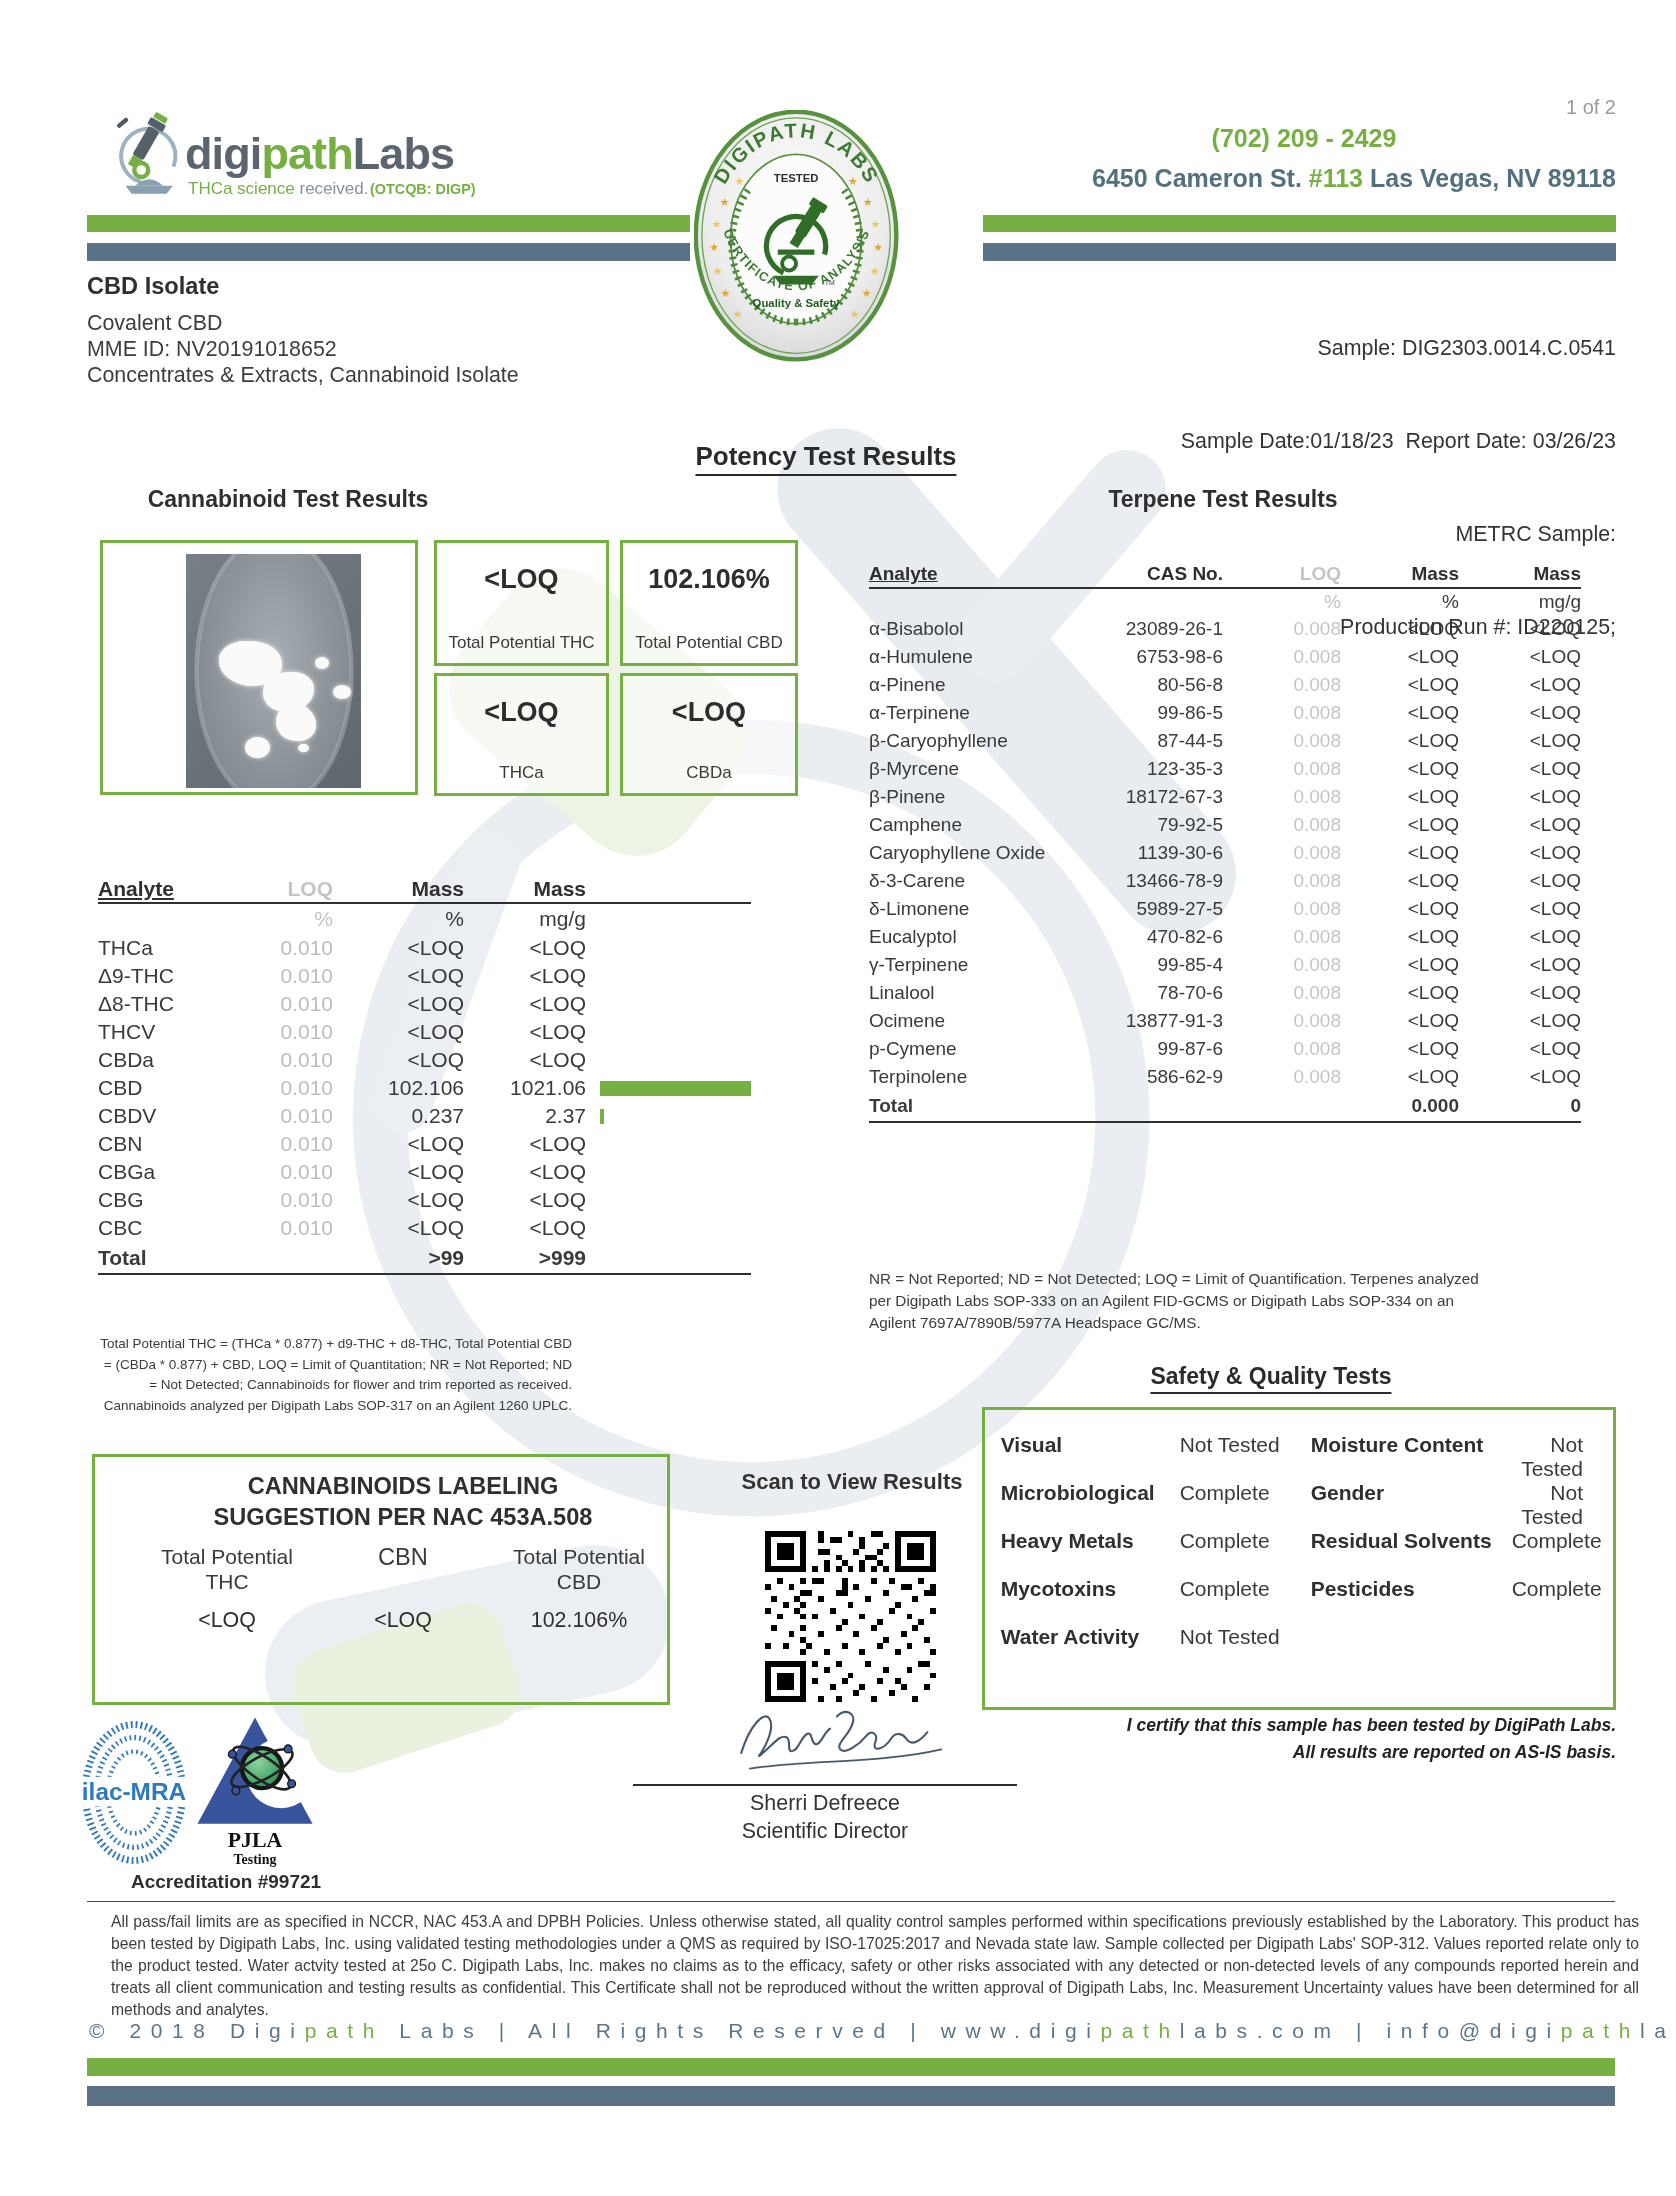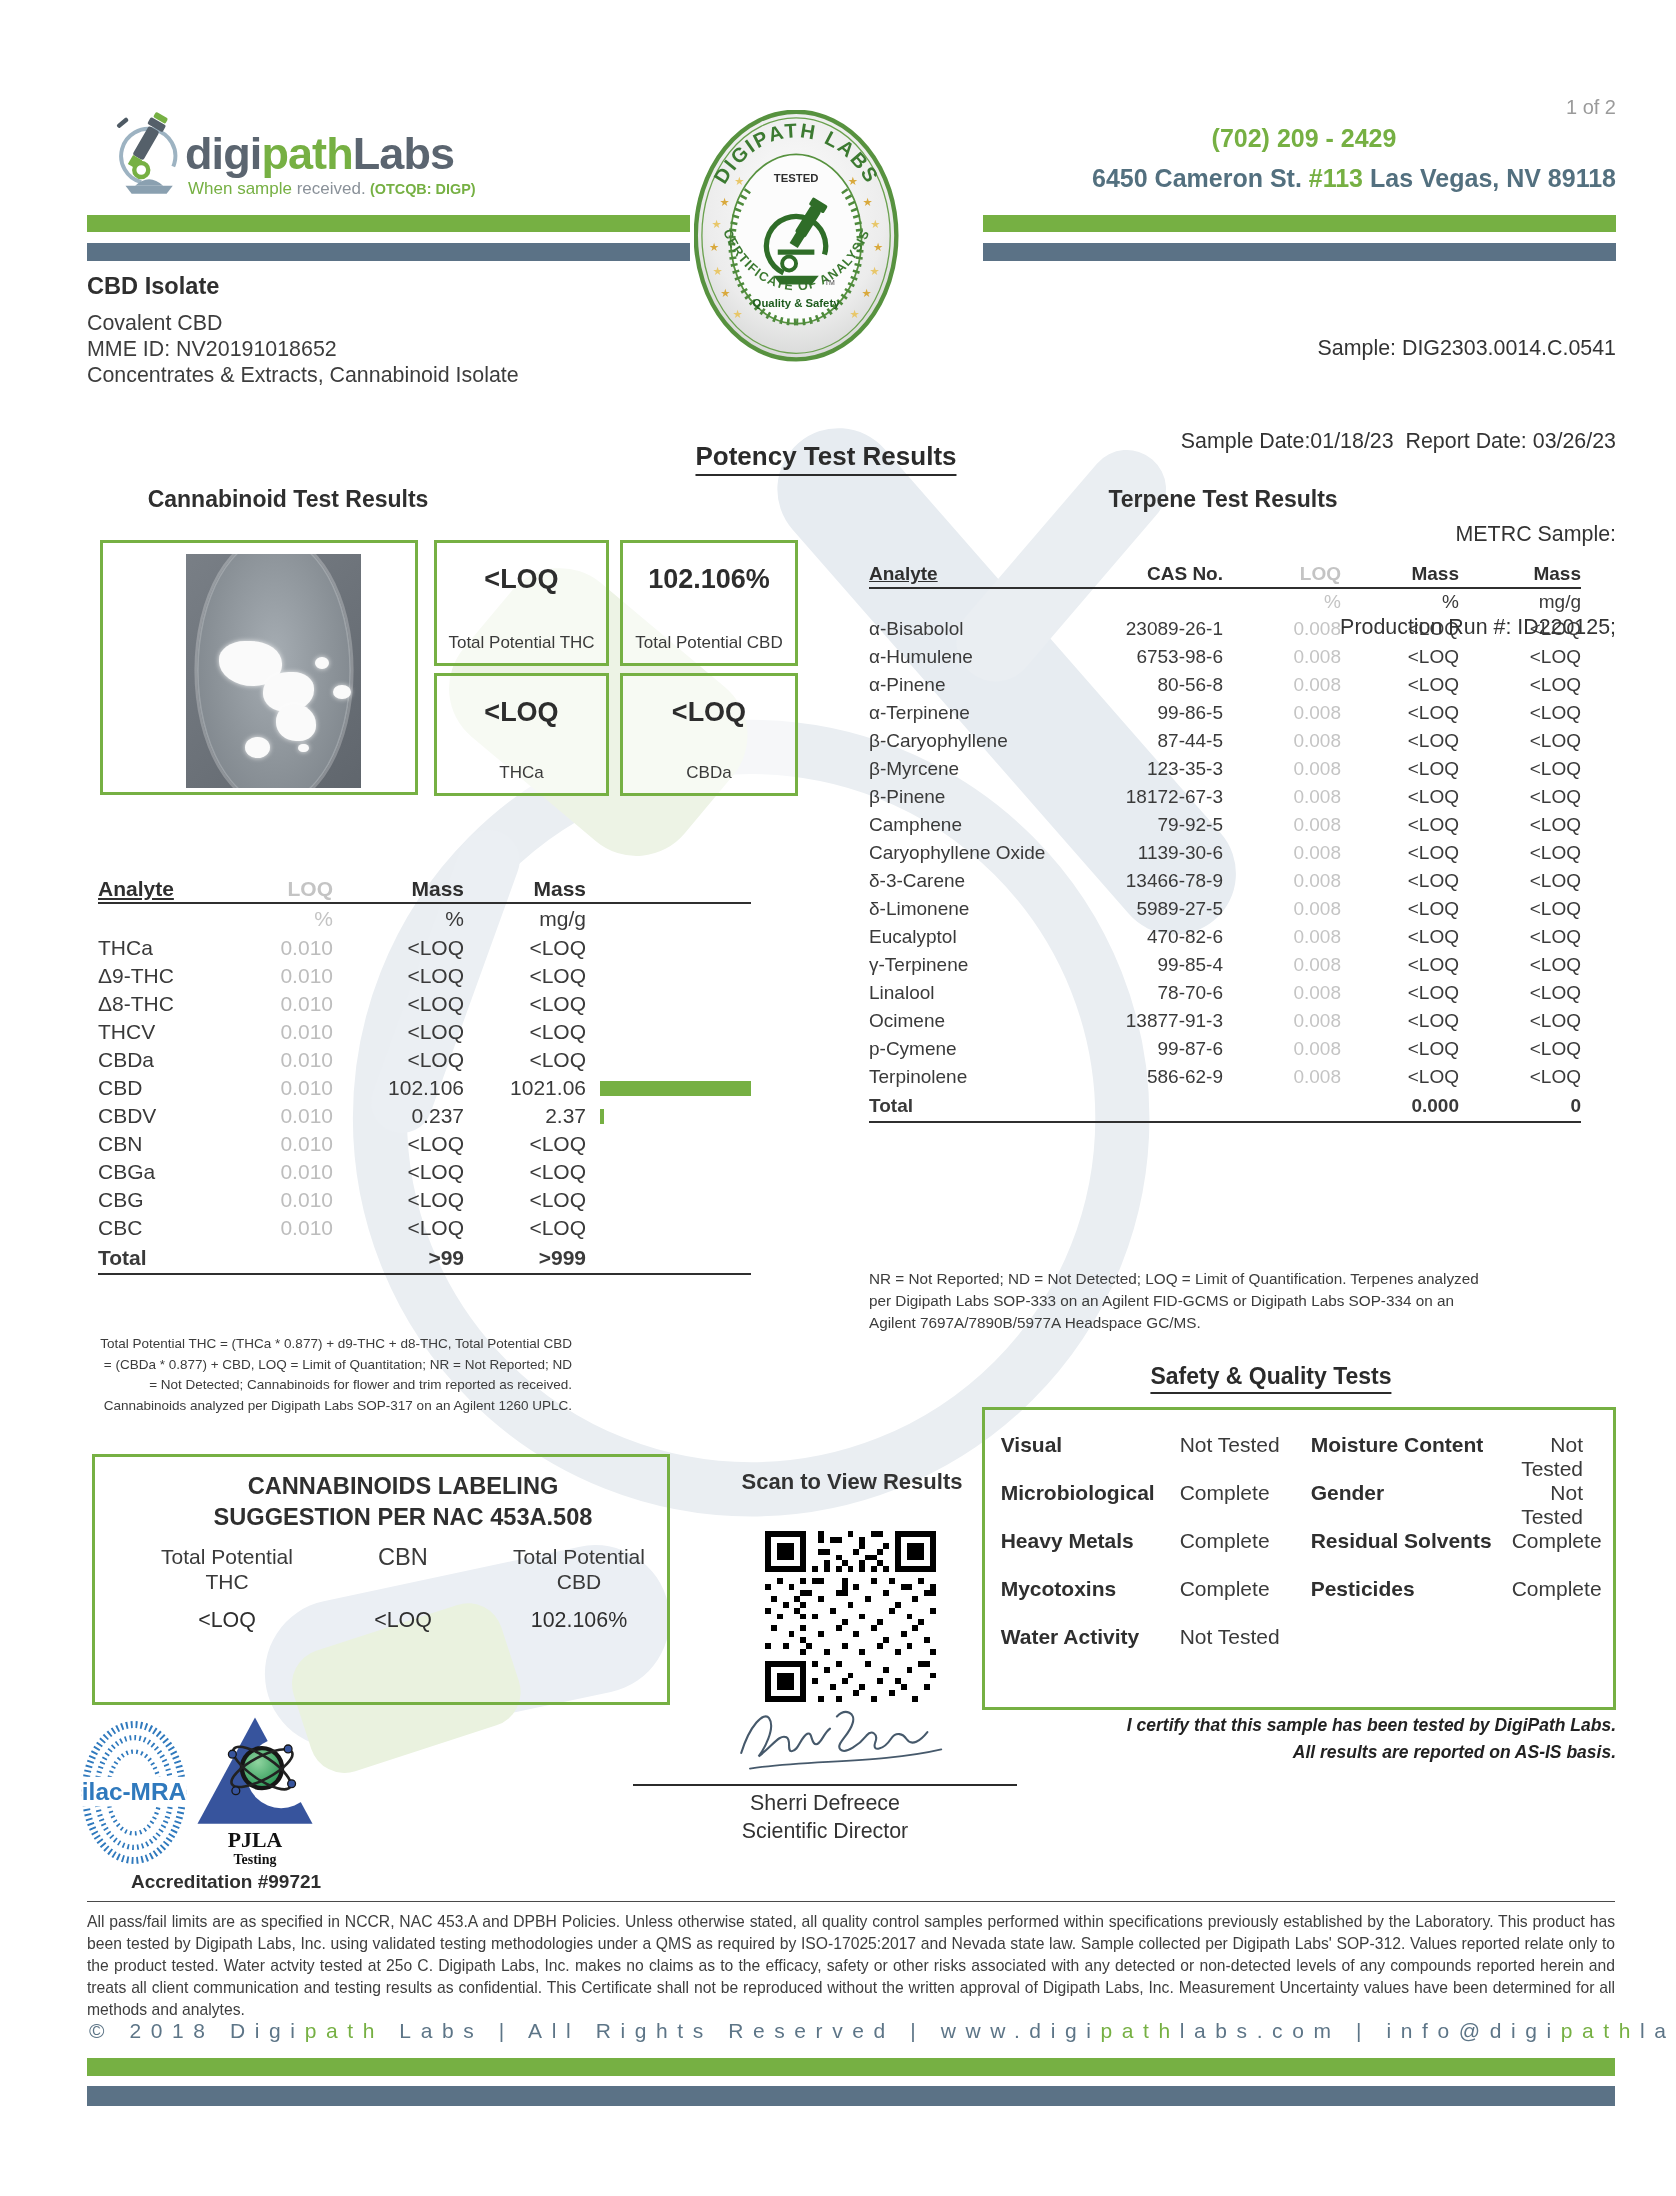--- a/index.html
+++ b/index.html
@@ -78,21 +78,21 @@
   .lcol-h{font-size:21px;color:#3a3a3a;line-height:24.5px;min-height:52px;}
   .lcol-v{font-size:21.4px;color:#2f2f2f;margin-top:10.5px;}
   .scan-label{font-size:22px;font-weight:600;color:#333;white-space:nowrap;}
   
   .certify{font-size:17.5px;font-weight:700;font-style:italic;color:#222;line-height:27px;text-align:right;}
   .sig-line{position:absolute;left:633px;top:1784px;width:384px;border-top:2.2px solid #2b2b2b;}
   .sig-name{font-size:21.4px;color:#333;white-space:nowrap;}
   .accred-num{font-size:19px;font-weight:700;color:#2f2f2f;white-space:nowrap;}
   
   .divider{position:absolute;left:87px;top:1901px;width:1528px;border-top:1.7px solid #4a4a4a;}
-  .legal{font-size:15.7px;line-height:22px;color:#3e3e3e;text-align:justify;}
+  .legal{font-size:15.7px;line-height:22px;color:#3e3e3e;text-align:justify;margin-left:24px;}
   .copyright{font-size:21px;letter-spacing:9.6px;color:#5d7587;white-space:nowrap;}
   .copyright b{font-weight:400;color:#76b043;}
 </style>
 </head>
 <body>
 
 <div class="page">
 
   <svg class="r" style="left:0;top:0;z-index:0;" width="1677" height="2197" viewBox="0 0 1920 2515">
     <circle cx="860" cy="1280" r="425" fill="none" stroke="#eaeef2" stroke-width="62"></circle>
@@ -114,21 +114,21 @@
       <rect x="29" y="4" width="16" height="7" rx="2" fill="#76b043"></rect>
       <rect x="31" y="60" width="12" height="12" fill="#76b043"></rect>
     </g>
     <circle cx="31" cy="72" r="8" fill="#fff" stroke="#76b043" stroke-width="5"></circle>
     <rect x="2" y="16" width="15" height="5" rx="2" fill="#4e5a64" transform="rotate(-40 9 18)"></rect>
   </svg>
   <div class="r z brand-text" style="left:185px;top:128px;">
     <span class="c-gray">digi</span><span class="c-green">path</span><span class="c-gray">Labs</span>
   </div>
   <div class="r z tagline" style="left:188px;top:179px;">
-    <span class="c-green">When sample</span><span style="color:#8a9199"> received.</span>
+    <span class="c-green">THCa science</span><span style="color:#8a9199"> received.</span>
   </div>
   <div class="r z ticker" style="left:370px;top:181px;">(OTCQB: DIGP)</div>
 
   <div class="r z pagenum" style="right:61px;top:96px;">1 of 2</div>
   <div class="r z ctr phone" style="left:1304px;top:124px;">(702) 209 - 2429</div>
   <div class="r z address" style="right:61px;top:164px;">
     <span>6450 Cameron St. </span><span class="c-green">#113</span><span> Las Vegas, NV 89118</span>
   </div>
 
   <div class="bar" style="left:87px;top:215px;width:603px;"></div>

